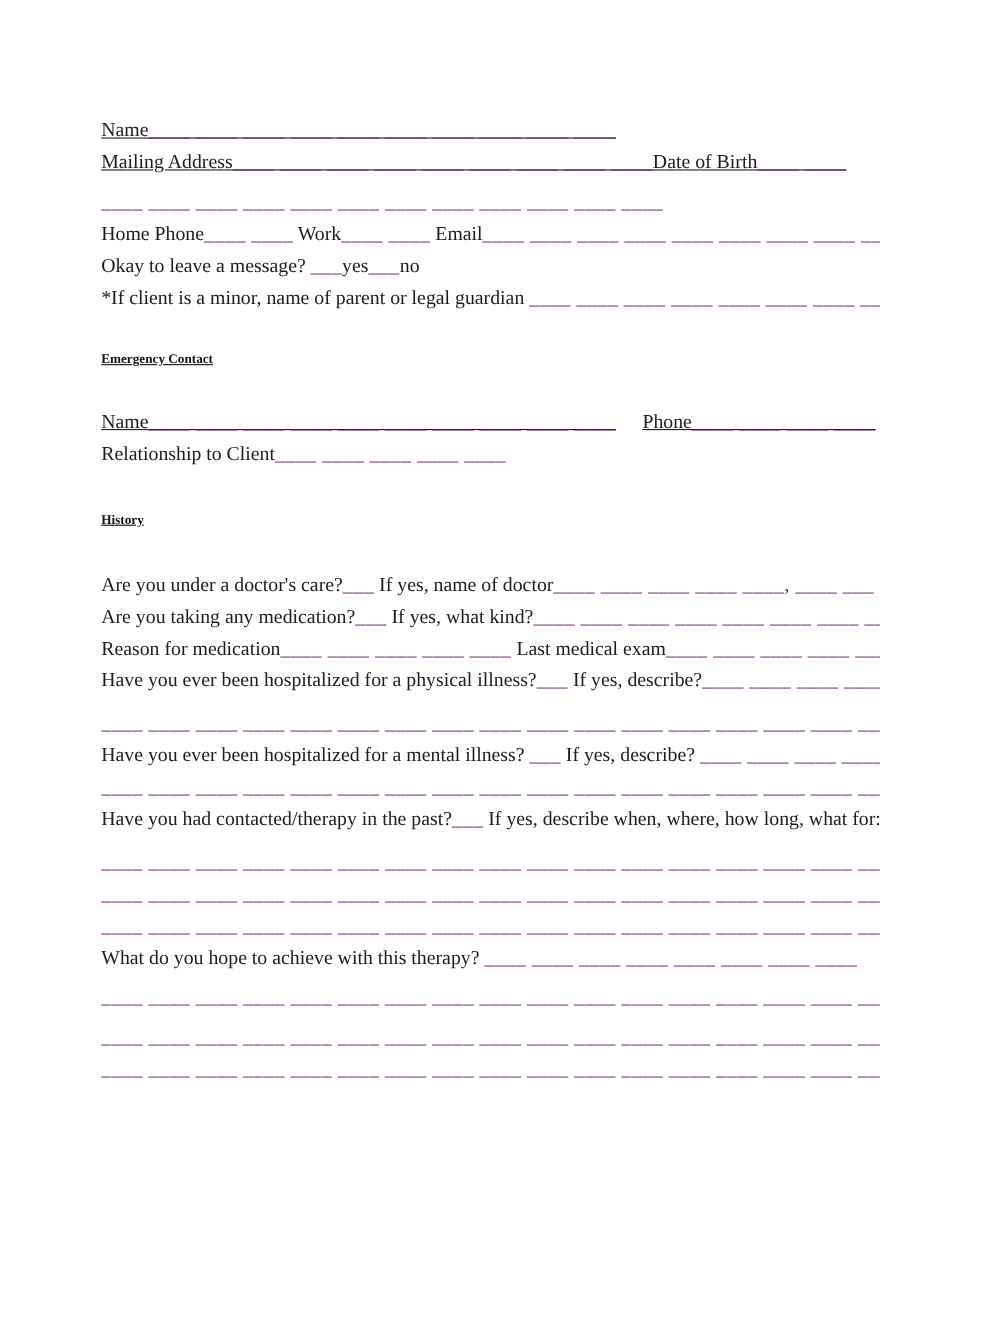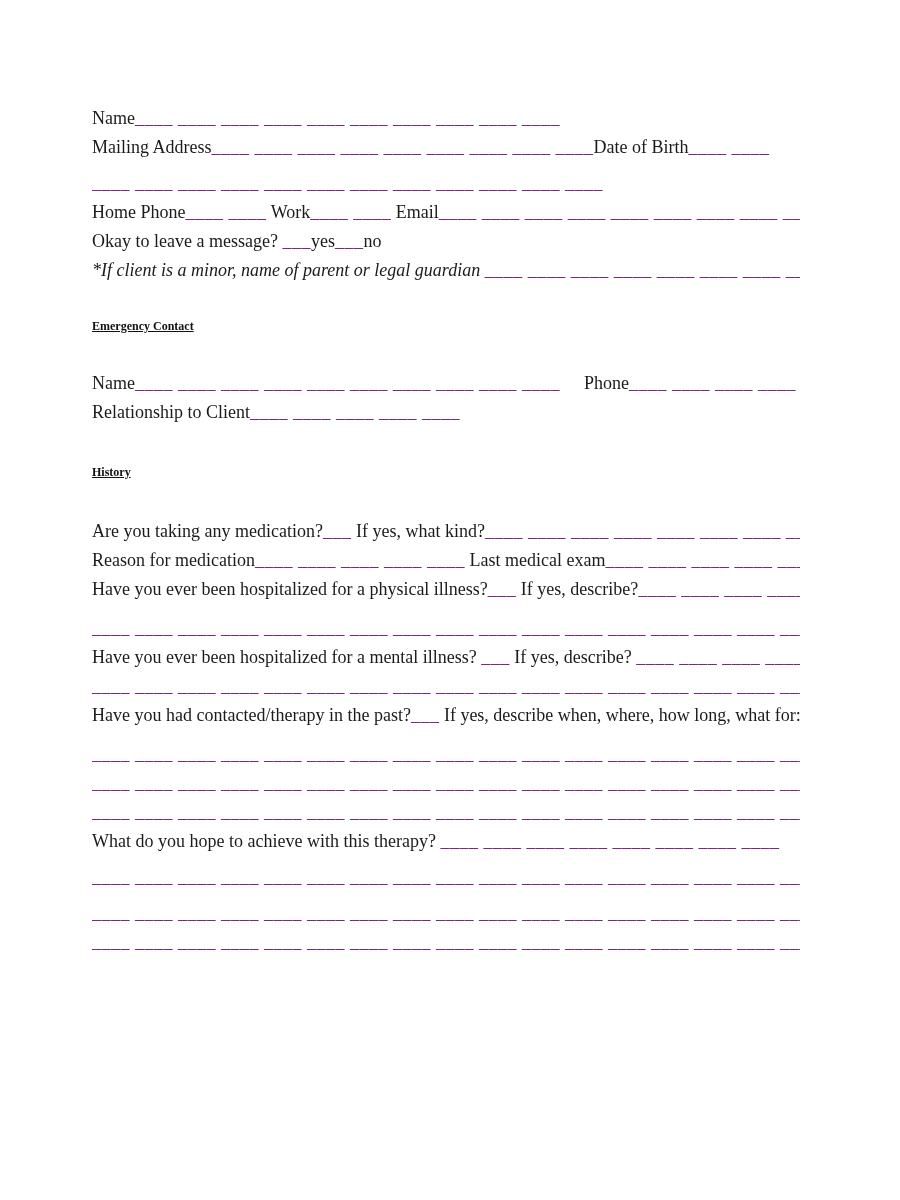--- a/index.html
+++ b/index.html
@@ -10,32 +10,32 @@
     background: #ffffff;
     box-sizing: border-box;
     padding: 104px 100px 40px 92px;
     font-family: "Liberation Serif", "DejaVu Serif", serif;
     font-size: 18px;
     line-height: 29px;
     color: #1b1b1b;
     overflow: hidden;
   }
   .line { white-space: nowrap; overflow: hidden; }
-  .row { display: flex; white-space: nowrap; }
+  .row { display: flex; white-space: nowrap; text-decoration: underline; }
   .row .right { margin-left: auto; width: 216px; flex: 0 0 auto; }
   .blank { color: #701a75; letter-spacing: 0.5px; }
   .heading {
     font-weight: bold;
     font-size: 12px;
     text-decoration: underline;
     color: #111111;
   }
   .h-emergency { margin-top: 27px; margin-bottom: 28px; }
   .h-history  { margin-top: 31px; margin-bottom: 30px; }
-  .italic { font-style: italic; }
+  .italic { }
   .gap-top-sm { margin-top: 7px; }
   .gap-top-md { margin-top: 10px; }
 </style>
 </head>
 <body>
 
 <div class="sheet">
 
   <div>
     <div class="row">
@@ -79,20 +79,24 @@
     </div>
 
     <div class="line">
       <span>Relationship to Client</span><span class="blank">____ ____ ____ ____ ____</span>
     </div>
   </div>
 
   <div>
     <div class="line heading h-history">History</div>
 
+    <div class="line">
+      <span>Are you under a doctor's care?</span><span class="blank">___</span>
+      <span>If yes, name of doctor</span><span class="blank">____ ____ ____ ____ ____, ____ ___</span>
+    </div>
 
 
     <div class="line">
       <span>Are you taking any medication?</span><span class="blank">___</span>
       <span>If yes, what kind?</span><span class="blank">____ ____ ____ ____ ____ ____ ____ ____</span>
     </div>
 
     <div class="line">
       <span>Reason for medication</span><span class="blank">____ ____ ____ ____ ____</span>
       <span>Last medical exam</span><span class="blank">____ ____ ____ ____ ____</span>

